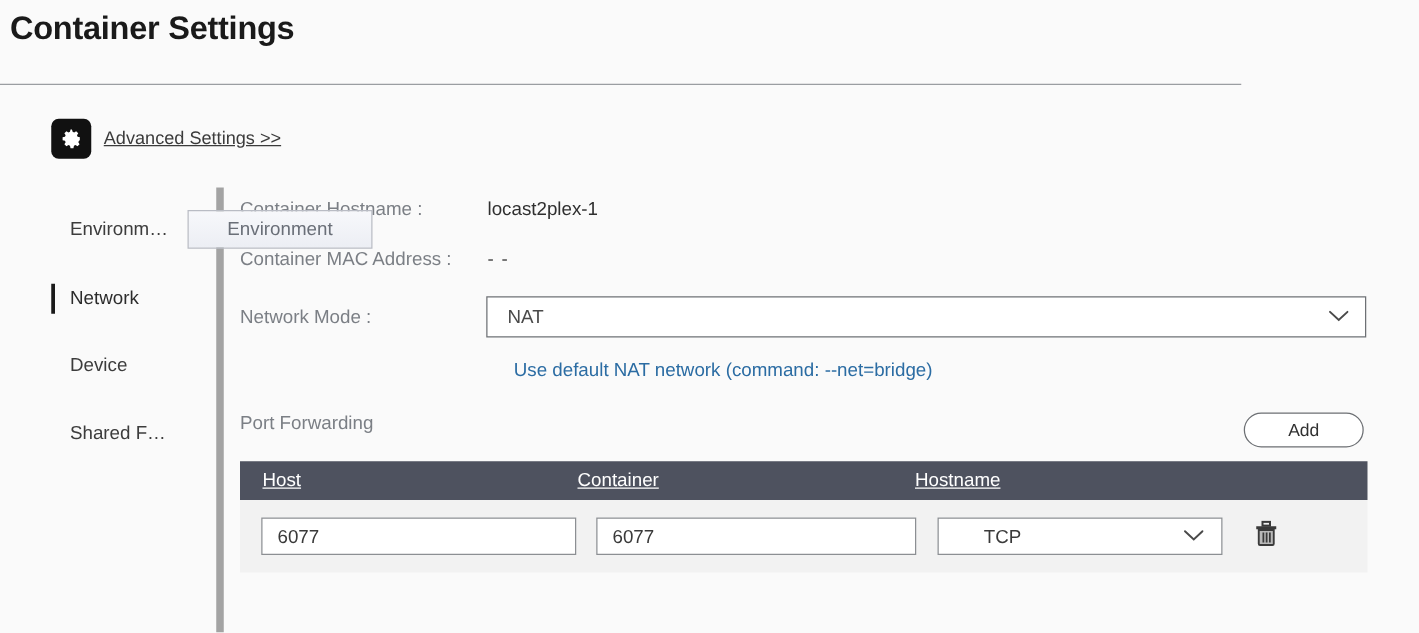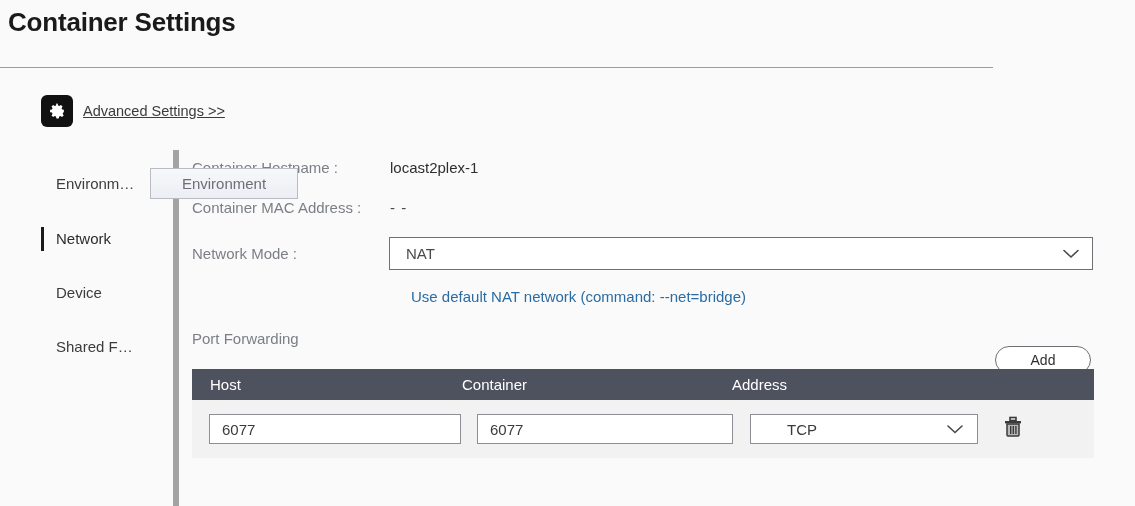--- a/index.html
+++ b/index.html
@@ -196,37 +196,37 @@
     width: 96px;
     height: 28px;
     border: 1px solid #6c6f73;
     border-radius: 16px;
     background: #fff;
     font-size: 14px;
     color: #303030;
     font-family: "Liberation Sans", sans-serif;
     cursor: pointer;
     padding: 0;
-    margin-top: 16px;
   }
 
   
   .pf-table {
     position: absolute;
     left: 0;
     top: 219px;
     width: 902px;
   }
   .pf-head {
     height: 31px;
     background: #4e525f;
     display: flex;
     align-items: center;
     color: #ffffff;
     font-size: 15px;
+    text-decoration: underline;
   }
   .pf-head .col-host { width: 270px; padding-left: 18px; box-sizing: border-box; }
   .pf-head .col-cont { width: 270px; }
   .pf-head .col-prot { flex: 1; }
   .pf-body {
     height: 58px;
     background: #f2f2f2;
     display: flex;
     align-items: center;
   }
@@ -312,21 +312,21 @@
 
   <span class="nat-link">Use default NAT network (command: --net=bridge)</span>
 
   <span class="pf-label">Port Forwarding</span>
   <button class="add-btn">Add</button>
 
   <div class="pf-table">
     <div class="pf-head">
       <span class="col-host">Host</span>
       <span class="col-cont">Container</span>
-      <span class="col-prot">Address</span>
+      <span class="col-prot">Hostname</span>
     </div>
     <div class="pf-body">
       <div class="cell-input in-host">
         <span>6077</span>
       </div>
       <div class="cell-input in-cont">
         <span>6077</span>
       </div>
       <div class="cell-input in-prot">
         <span>TCP</span>

